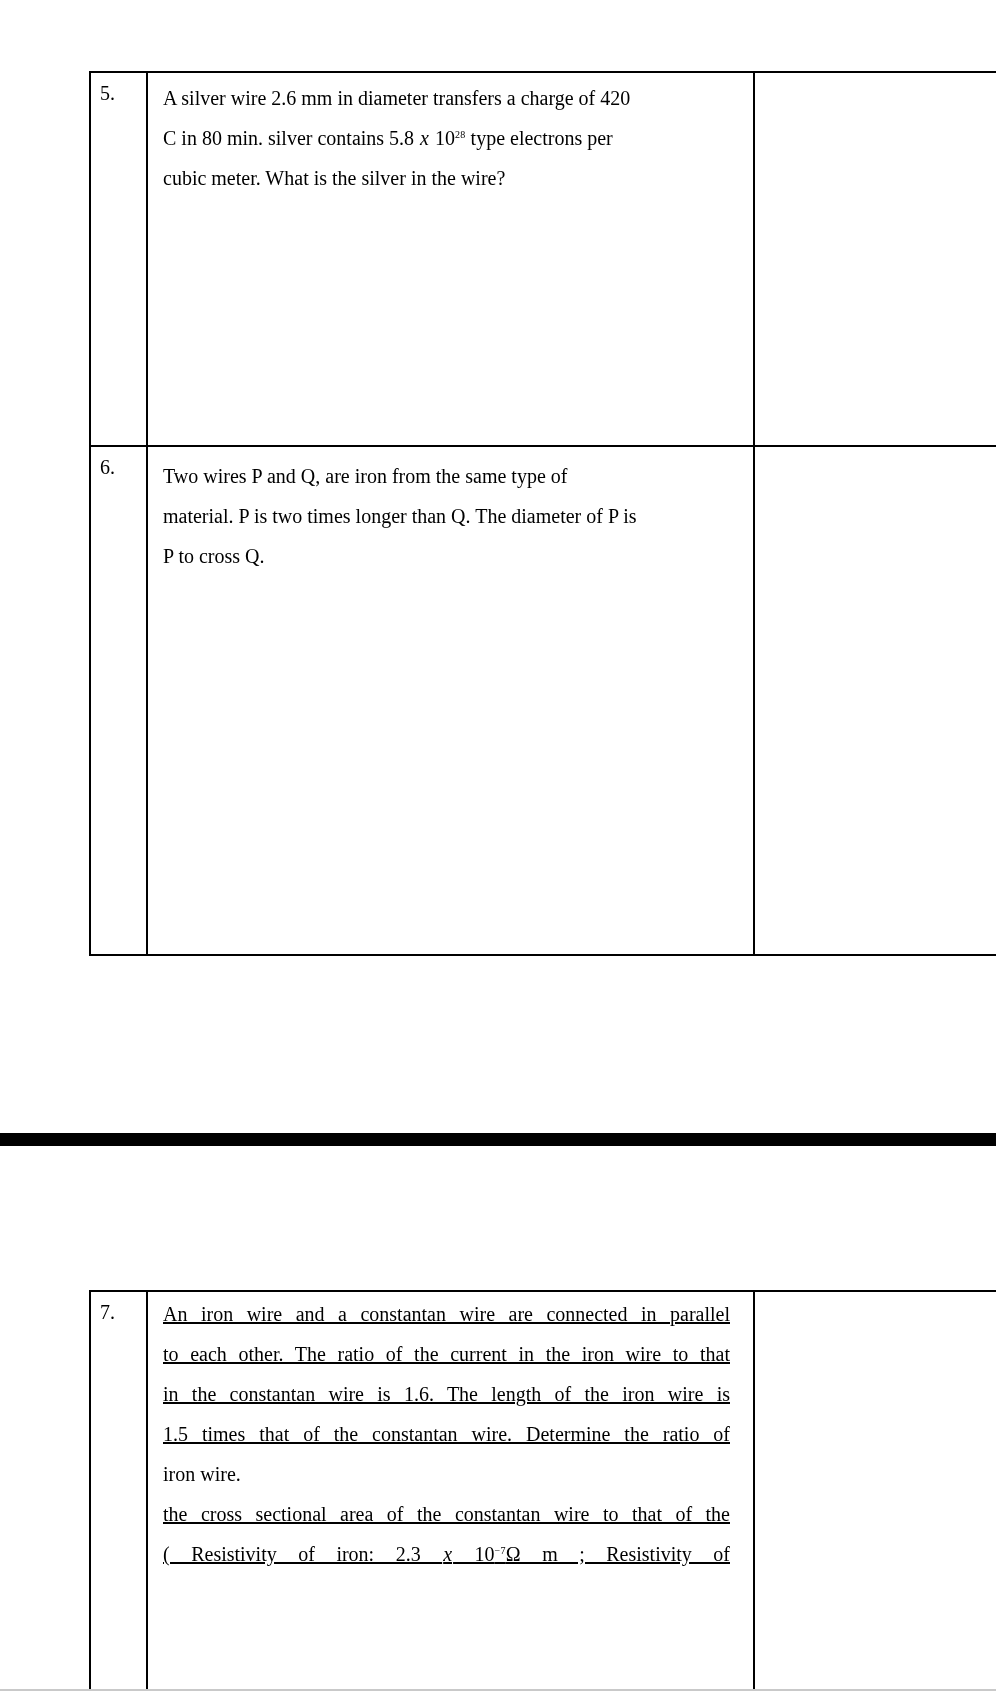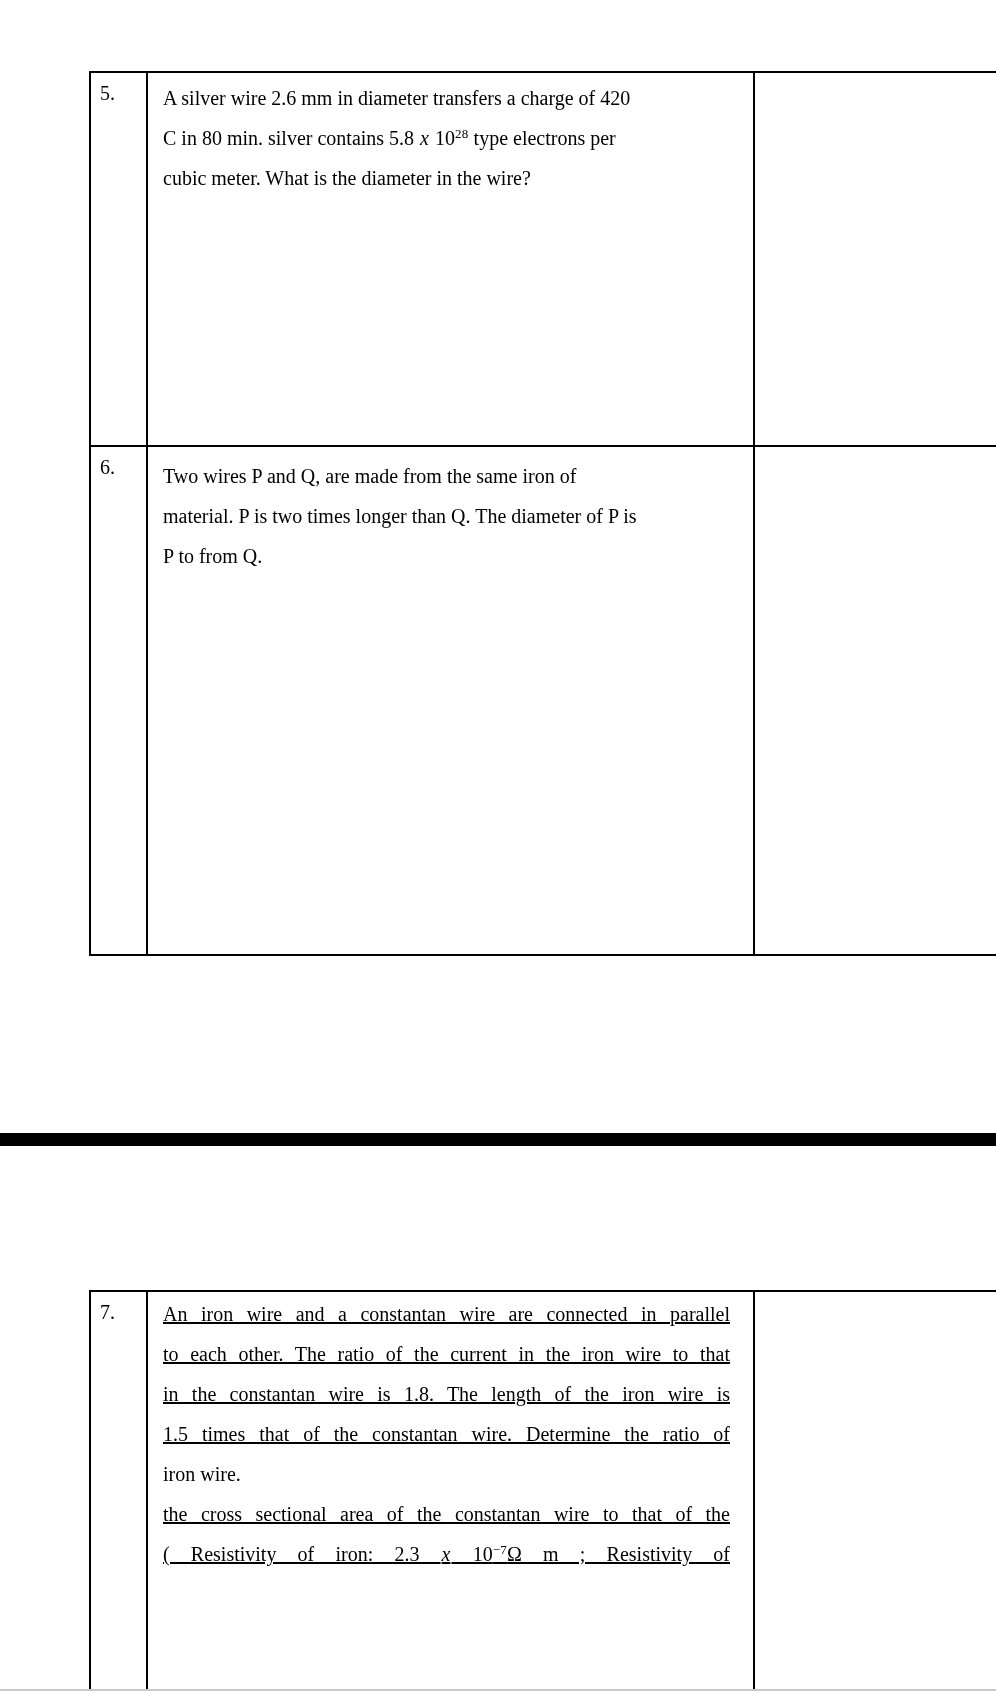--- a/index.html
+++ b/index.html
@@ -49,21 +49,21 @@
     border-right: 2px solid #000;
     padding: 0 23px 0 15px;
     font-size: 20px;
     line-height: 40px;
     overflow: hidden;
   }
   .cans { flex: 1 1 auto; }
   .line { white-space: normal; }
   .jline { text-align: justify; text-align-last: justify; text-decoration: underline; }
   .ctext sup {
-    font-size: 13px;
+    font-size: 10px;
     line-height: 0;
     vertical-align: 7px;
     letter-spacing: 0.3px;
   }
   .ctext i { font-style: italic; padding: 0 1px; }
   .sep {
     position: absolute;
     left: 0; top: 1133px;
     width: 996px; height: 13px;
     background: #000000;
@@ -80,51 +80,51 @@
 
 <div class="probtable t1">
 
   <div class="trow row5">
     <div class="cnum">
       <span>5.</span>
     </div>
     <div class="ctext" style="padding-top:5px">
       <div class="line">A silver wire 2.6 mm in diameter transfers a charge of 420</div>
       <div class="line"><span>C in 80 min. silver contains 5.8 </span><i>x</i><span> 10</span><sup>28</sup><span> type electrons per</span></div>
-      <div class="line">cubic meter. What is the diameter in the wire?</div>
+      <div class="line">cubic meter. What is the silver in the wire?</div>
     </div>
     <div class="cans"></div>
   </div>
 
   <div class="trow row6">
     <div class="cnum">
       <span>6.</span>
     </div>
     <div class="ctext" style="padding-top:9px">
-      <div class="line">Two wires P and Q, are made from the same iron of</div>
+      <div class="line">Two wires P and Q, are iron from the same type of</div>
       <div class="line">material. P is two times longer than Q. The diameter of P is</div>
-      <div class="line">P to from Q.</div>
+      <div class="line">P to cross Q.</div>
     </div>
     <div class="cans"></div>
   </div>
 
 </div>
 
 <div class="sep"></div>
 
 <div class="probtable t2">
 
   <div class="trow row7">
     <div class="cnum">
       <span>7.</span>
     </div>
     <div class="ctext" style="padding-top:2px">
       <div class="line jline">An iron wire and a constantan wire are connected in parallel</div>
       <div class="line jline">to each other. The ratio of the current in the iron wire to that</div>
-      <div class="line jline">in the constantan wire is 1.8. The length of the iron wire is</div>
+      <div class="line jline">in the constantan wire is 1.6. The length of the iron wire is</div>
       <div class="line jline">1.5 times that of the constantan wire. Determine the ratio of</div>
       <div class="line">iron wire.</div>
       <div class="line jline">the cross sectional area of the constantan wire to that of the</div>
       <div class="line jline"><span>( Resistivity of iron: 2.3 </span><i>x</i><span> 10</span><sup>−7</sup><span>Ω m ; Resistivity of</span></div>
     </div>
     <div class="cans"></div>
   </div>
 
 </div>
 

